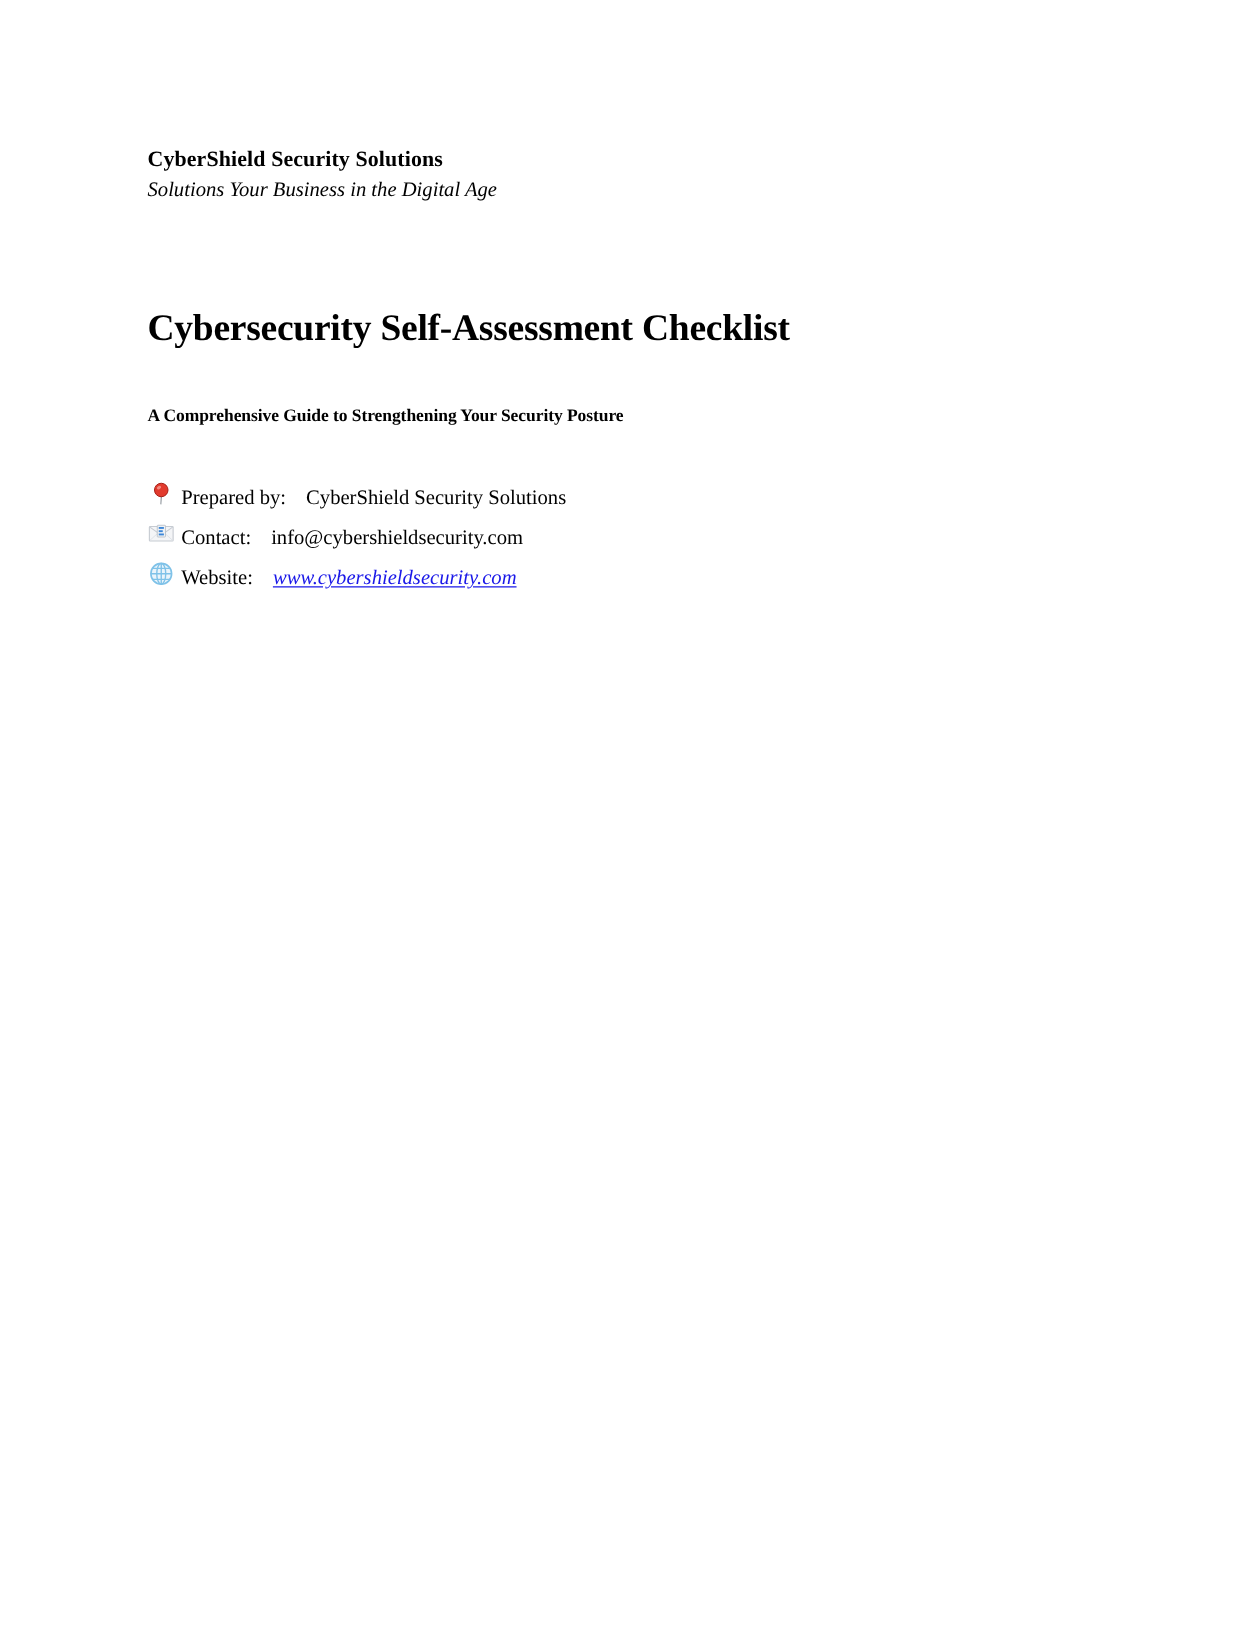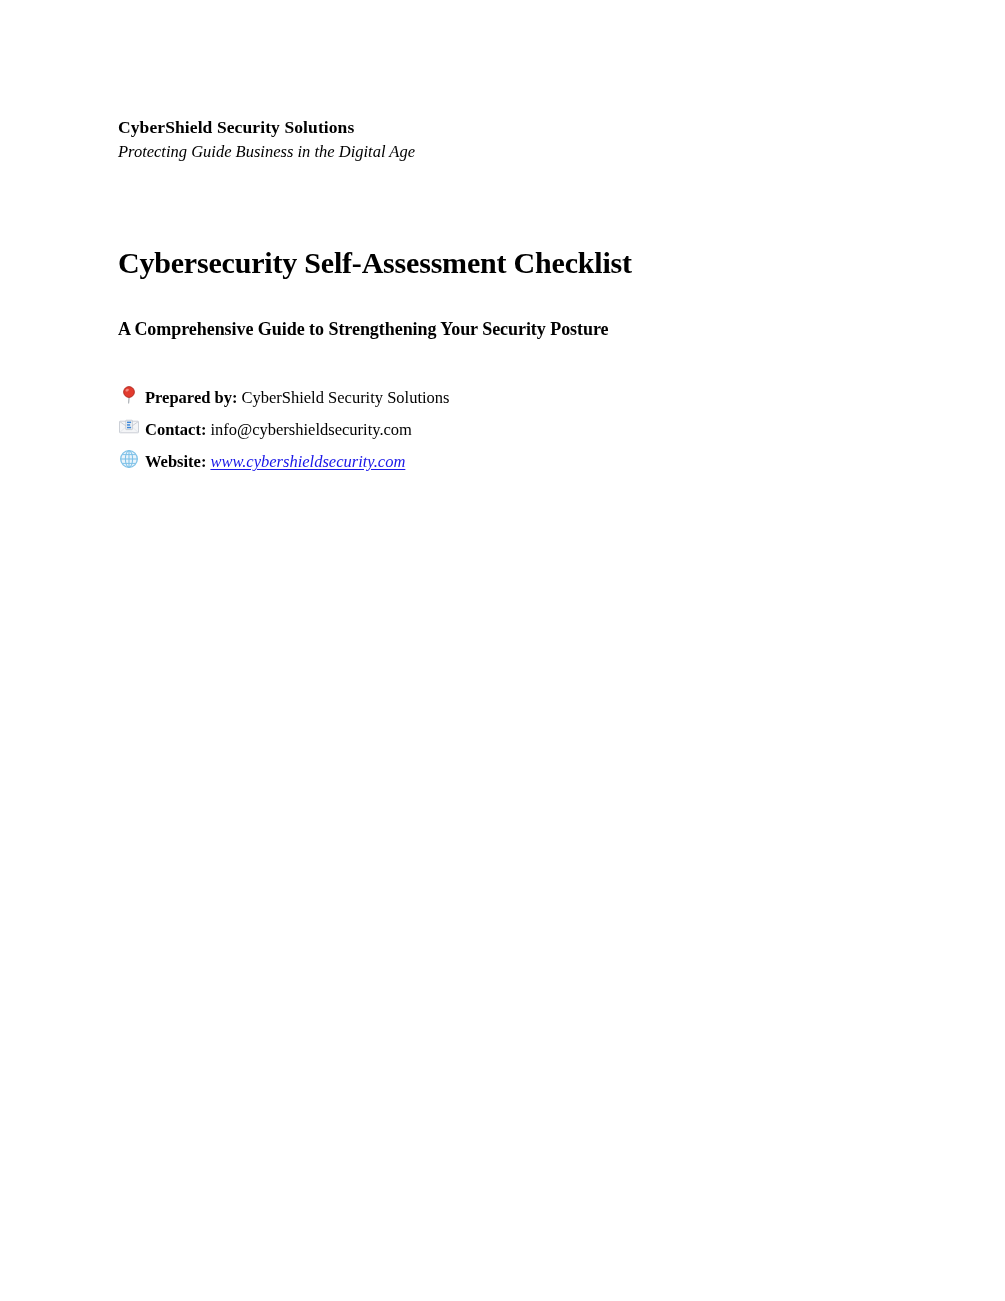--- a/index.html
+++ b/index.html
@@ -57,23 +57,23 @@
     left: 0;
     font-size: 30px;
     font-weight: bold;
     line-height: 1.18;
     letter-spacing: -0.2px;
     white-space: nowrap;
   }
 
   .doc-subtitle {
     position: absolute;
-    top: 303px;
+    top: 313px;
     left: 0;
-    font-size: 18px;
+    font-size: 14px;
     font-weight: bold;
     line-height: 1.25;
     letter-spacing: -0.05px;
     white-space: nowrap;
   }
 
   
   .meta-block {
     position: absolute;
     top: 381px;
@@ -97,22 +97,22 @@
     position: relative;
     top: 3px;
     flex: 0 0 auto;
   }
 
   .meta-icon svg {
     display: block;
   }
 
   .meta-label {
-    font-weight: bold;
-    margin-right: 4px;
+    font-weight: normal;
+    margin-right: 16px;
   }
 
   .meta-value {
     font-weight: normal;
   }
 
   .meta-link {
     color: #1a18e8;
     text-decoration: underline;
     text-underline-offset: 1.5px;
@@ -122,21 +122,21 @@
   }
 </style>
 </head>
 <body>
 
 <div class="page">
   <div class="content">
 
     <div class="letterhead">
       <div class="company-name">CyberShield Security Solutions</div>
-      <div class="company-tagline">Protecting Guide Business in the Digital Age</div>
+      <div class="company-tagline">Solutions Your Business in the Digital Age</div>
     </div>
 
     <h1 class="doc-title">Cybersecurity Self-Assessment Checklist</h1>
 
     <h2 class="doc-subtitle">A Comprehensive Guide to Strengthening Your Security Posture</h2>
 
     <div class="meta-block">
 
       <div class="meta-line">
         <span class="meta-icon">

